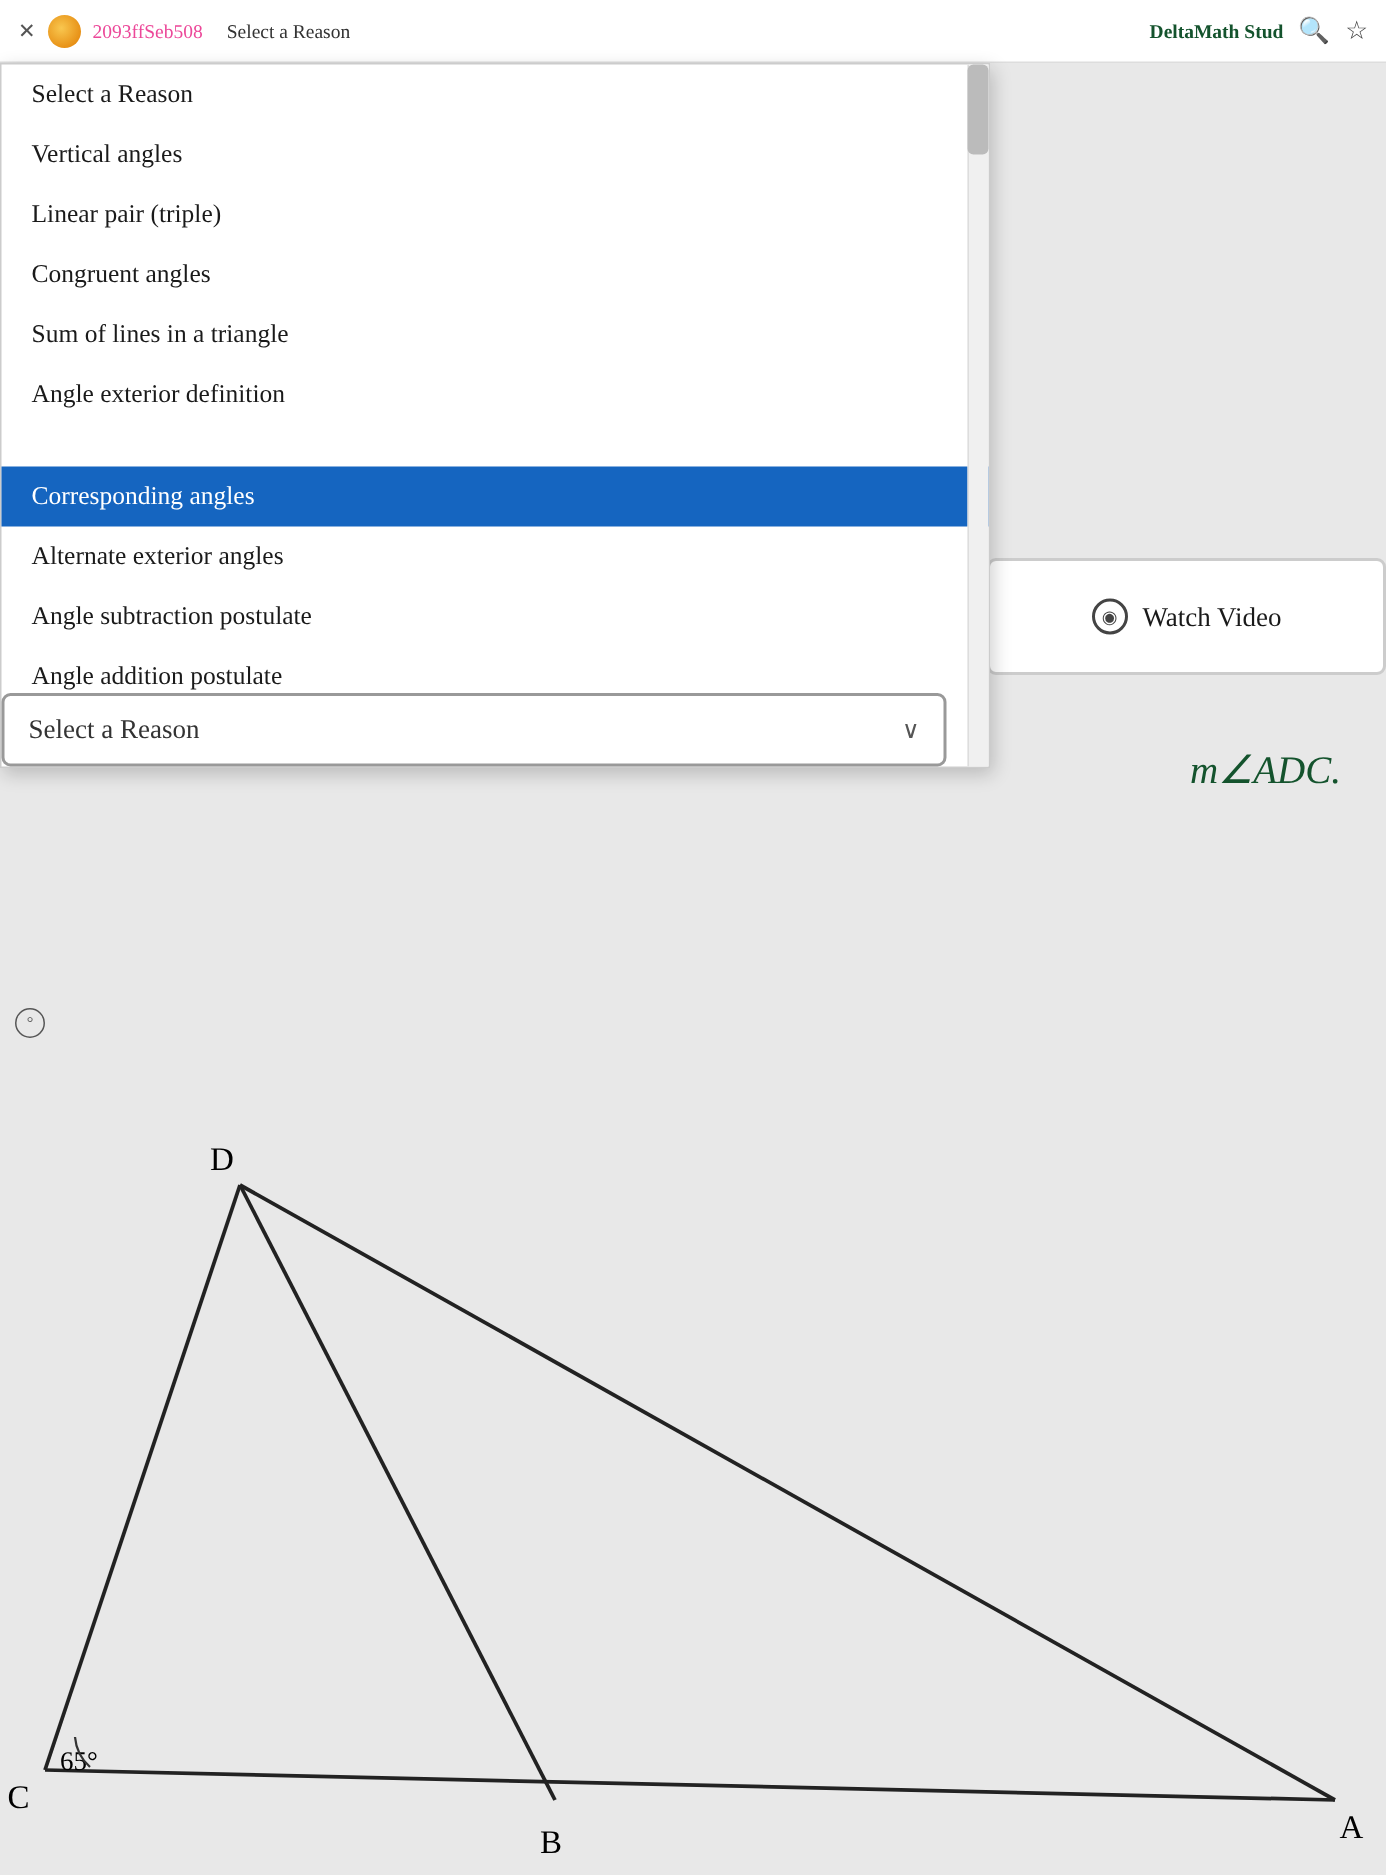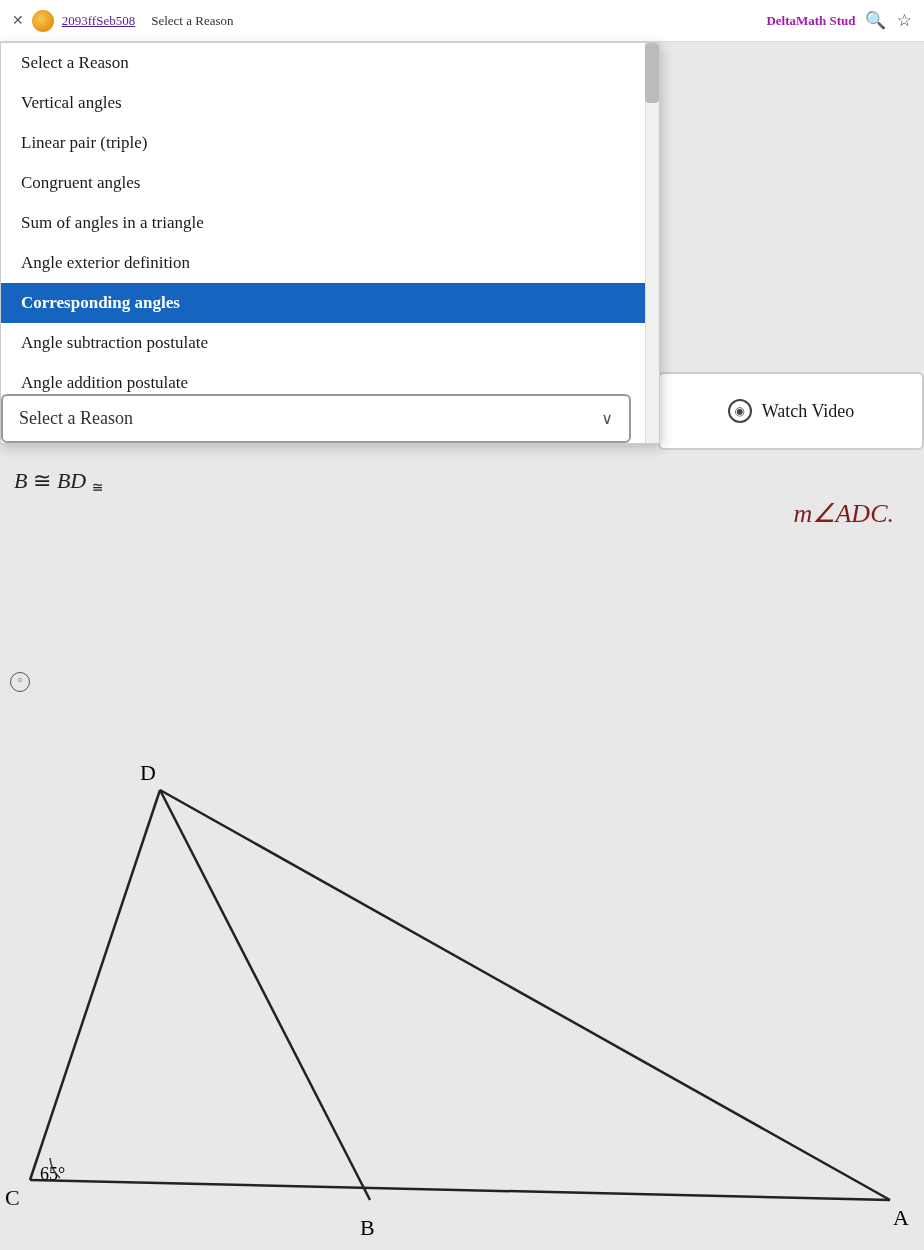--- a/index.html
+++ b/index.html
@@ -32,37 +32,36 @@
     .top-bar-icon {
       width: 22px;
       height: 22px;
       border-radius: 50%;
       background: radial-gradient(circle at 40% 40%, #f9c74f, #e07b00);
       margin-right: 8px;
       display: inline-block;
     }
     .top-bar-code {
       font-size: 13px;
-      color: #4c1d95;
+      color: #ec4899;
       margin-right: 16px;
-      text-decoration: underline;
     }
     .top-bar-title {
       font-size: 13px;
       color: #333;
       flex: 1;
     }
     .top-bar-right {
       display: flex;
       align-items: center;
       gap: 10px;
     }
     .deltamath-label {
       font-size: 13px;
-      color: #a21caf;
+      color: #14532d;
       font-weight: bold;
     }
     .search-icon-btn, .star-icon-btn {
       background: none;
       border: none;
       cursor: pointer;
       font-size: 17px;
       color: #444;
     }
 
@@ -89,21 +88,22 @@
     .dropdown-option {
       padding: 10px 20px;
       font-size: 17px;
       cursor: pointer;
       color: #1a1a1a;
       border-bottom: none;
     }
     .dropdown-option.highlighted {
       background: #1565C0;
       color: #fff;
-      font-weight: bold;
+      font-weight: normal;
+      margin-top: 28px;
     }
 
     
     .select-reason-bottom {
       position: absolute;
       bottom: 0;
       left: 0;
       width: 630px;
       background: #fff;
       border: 2px solid #999;
@@ -162,21 +162,21 @@
       color: #222;
       font-family: Georgia, serif;
       padding: 6px 14px;
     }
 
     .angle-text {
       position: absolute;
       top: 456px;
       right: 30px;
       font-size: 26px;
-      color: #7f1d1d;
+      color: #14532d;
       font-family: Georgia, serif;
       font-style: italic;
     }
 
     
     .degree-circle {
       position: absolute;
       top: 630px;
       left: 10px;
       width: 20px;
@@ -245,23 +245,24 @@
 
     <div class="dropdown-scroll-track">
       <div class="dropdown-scroll-thumb"></div>
     </div>
 
     <div id="dropdown-options-container">
         <div class="dropdown-option">Select a Reason</div>
         <div class="dropdown-option">Vertical angles</div>
         <div class="dropdown-option">Linear pair (triple)</div>
         <div class="dropdown-option">Congruent angles</div>
-        <div class="dropdown-option">Sum of angles in a triangle</div>
+        <div class="dropdown-option">Sum of lines in a triangle</div>
         <div class="dropdown-option">Angle exterior definition</div>
         <div class="dropdown-option highlighted">Corresponding angles</div>
+        <div class="dropdown-option">Alternate exterior angles</div>
         <div class="dropdown-option">Angle subtraction postulate</div>
         <div class="dropdown-option">Angle addition postulate</div>
         <div class="dropdown-option">Perpendicular lines form right angles</div>
       </div>
 
     <div class="select-reason-bottom">
       <span>Select a Reason</span>
       <span class="chevron">∨</span>
     </div>
   </div>

